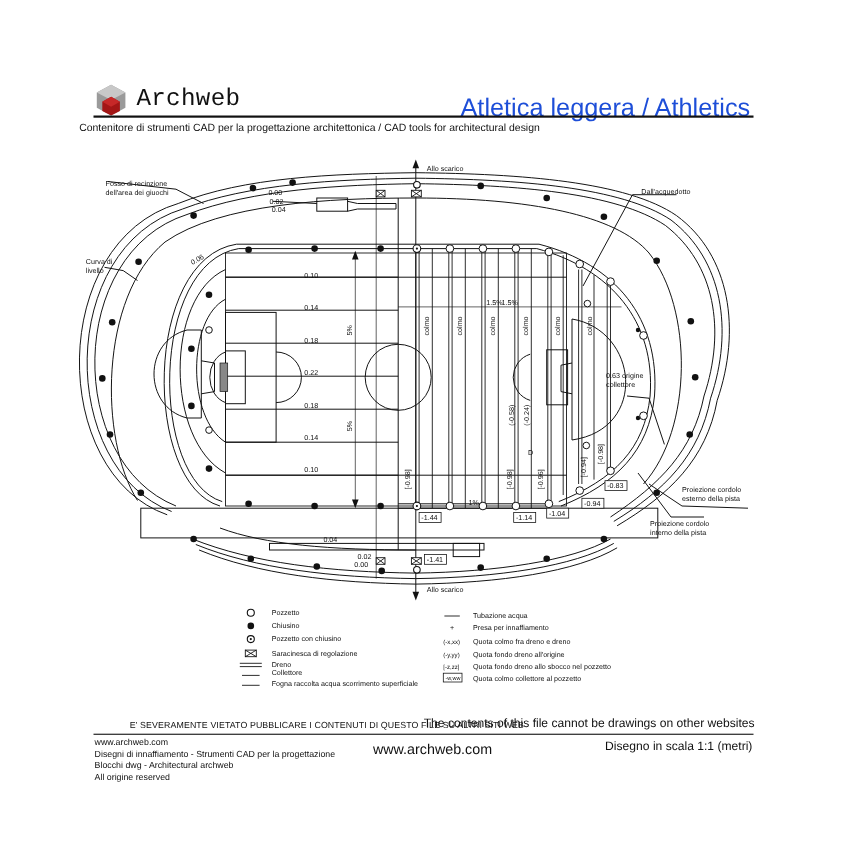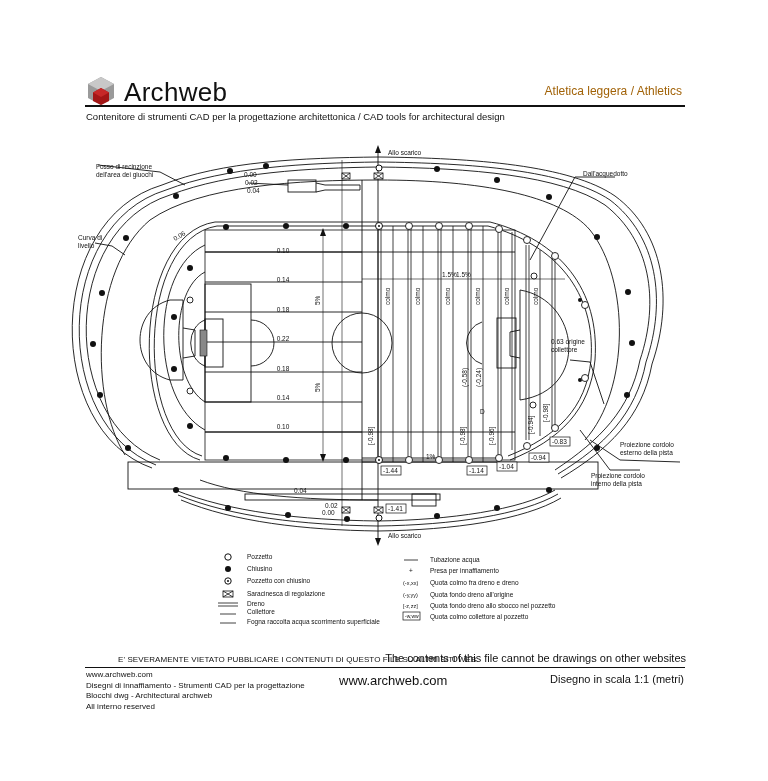--- a/index.html
+++ b/index.html
@@ -1,19 +1,19 @@
 <!DOCTYPE html>
 <html><head>
 <meta charset="utf-8">
 <style>
   html,body{margin:0;padding:0;background:#ffffff;}
   body{width:768px;height:781px;position:relative;overflow:hidden;font-family:"Liberation Sans",sans-serif;color:#111;}
   .abs{position:absolute;}
-  .logo-text{font-size:26px;letter-spacing:0.3px;color:#111;}
-  .title{font-size:12px;color:#a16207;white-space:nowrap;}
+  .logo-text{font-size:22px;letter-spacing:0.3px;color:#111;font-family:Liberation Mono, monospace;}
+  .title{font-size:23px;color:#1d4ed8;white-space:nowrap;}
   .sub{font-size:9.5px;color:#111;white-space:nowrap;}
   .rule{position:absolute;background:#111;}
   svg text{font-family:"Liberation Sans",sans-serif;fill:#111;}
   .foot-small{font-size:8px;line-height:10.5px;white-space:nowrap;}
   .warn{font-size:8px;white-space:nowrap;letter-spacing:0.1px;margin-left:32px;}
   .warn-en{font-size:11px;white-space:nowrap;}
   .url{font-size:13px;white-space:nowrap;}
   .scale{font-size:11px;white-space:nowrap;}
 </style>
 </head>
@@ -23,21 +23,21 @@
   <svg width="28" height="30" viewBox="0 0 28 30">
     <polygon points="14,1 27,8 27,22 14,29 1,22 1,8" fill="#9a9a9a"></polygon>
     <polygon points="14,1 27,8 14,15 1,8" fill="#c8c8c8"></polygon>
     <polygon points="14,12 22,16.5 22,25 14,29 6,25 6,16.5" fill="#a31616"></polygon>
     <polygon points="14,12 22,16.5 14,21 6,16.5" fill="#c62828"></polygon>
   </svg>
 </div>
 <div class="abs logo-text" style="left:124px;top:77px;">Archweb</div>
 <div class="abs title" style="right:86px;top:84px;">Atletica leggera  /  Athletics</div>
 <div class="rule" style="left:85px;top:105px;width:600px;height:2px;"></div>
-<div class="abs sub" style="left:86px;top:111px;">Contenitore di strumenti CAD per la progettazione architettonica  /  CAD tools for architectural design</div>
+<div class="abs sub" style="left:72px;top:111px;">Contenitore di strumenti CAD per la progettazione architettonica  /  CAD tools for architectural design</div>
 
 <svg class="abs" style="left:0;top:0;" width="768" height="781" viewBox="0 0 768 781">
   <g fill="none" stroke="#111" stroke-width="0.9">
 
     <path d="M160,460 C60,420 60,230 170,195 C230,172 310,168 378,167 C470,168 560,175 605,205 C650,240 660,300 640,360 C630,410 600,440 555,470"></path>
     <path d="M156,465 C52,425 52,225 166,190 C226,167 306,163 378,162 C472,163 565,170 610,200 C657,236 667,300 646,362 C636,414 604,446 558,474"></path>
     <path d="M152,468 C44,430 44,220 162,185 C222,161 302,158 378,157 C474,158 570,165 615,196 C664,232 674,300 652,364 C642,418 608,450 561,478"></path>
 
     <path d="M175,490 C230,512 300,520 378,521 C450,520 520,510 555,490"></path>
     <path d="M178,495 C232,517 302,525 378,526 C452,525 522,515 558,494"></path>
@@ -325,16 +325,16 @@
   </g>
 </svg>
 
 <div class="abs warn" style="left:86px;top:655px;">E' SEVERAMENTE VIETATO PUBBLICARE I CONTENUTI DI QUESTO FILE SU ALTRI SITI WEB</div>
 <div class="abs warn-en" style="right:82px;top:652px;">The contents of this file cannot be drawings on other websites</div>
 <div class="rule" style="left:85px;top:667px;width:600px;height:1px;"></div>
 <div class="abs foot-small" style="left:86px;top:670px;">
   <div>www.archweb.com</div>
   <div>Disegni di innaffiamento - Strumenti CAD  per la progettazione</div>
   <div>Blocchi dwg - Architectural archweb</div>
-  <div>All interno reserved</div>
+  <div>All origine reserved</div>
 </div>
 <div class="abs url" style="left:339px;top:673px;">www.archweb.com</div>
 <div class="abs scale" style="right:84px;top:673px;">Disegno in scala 1:1 (metri)</div>
 
 </body></html>

